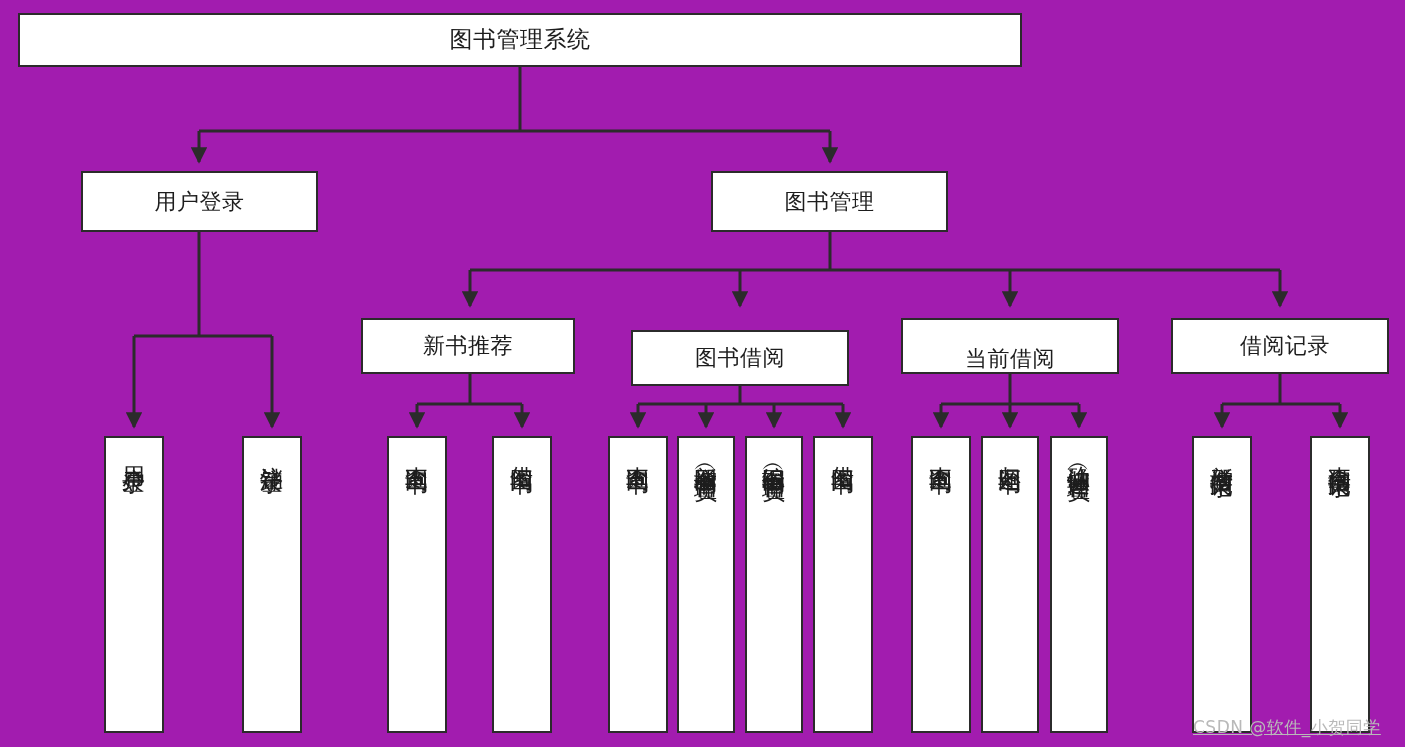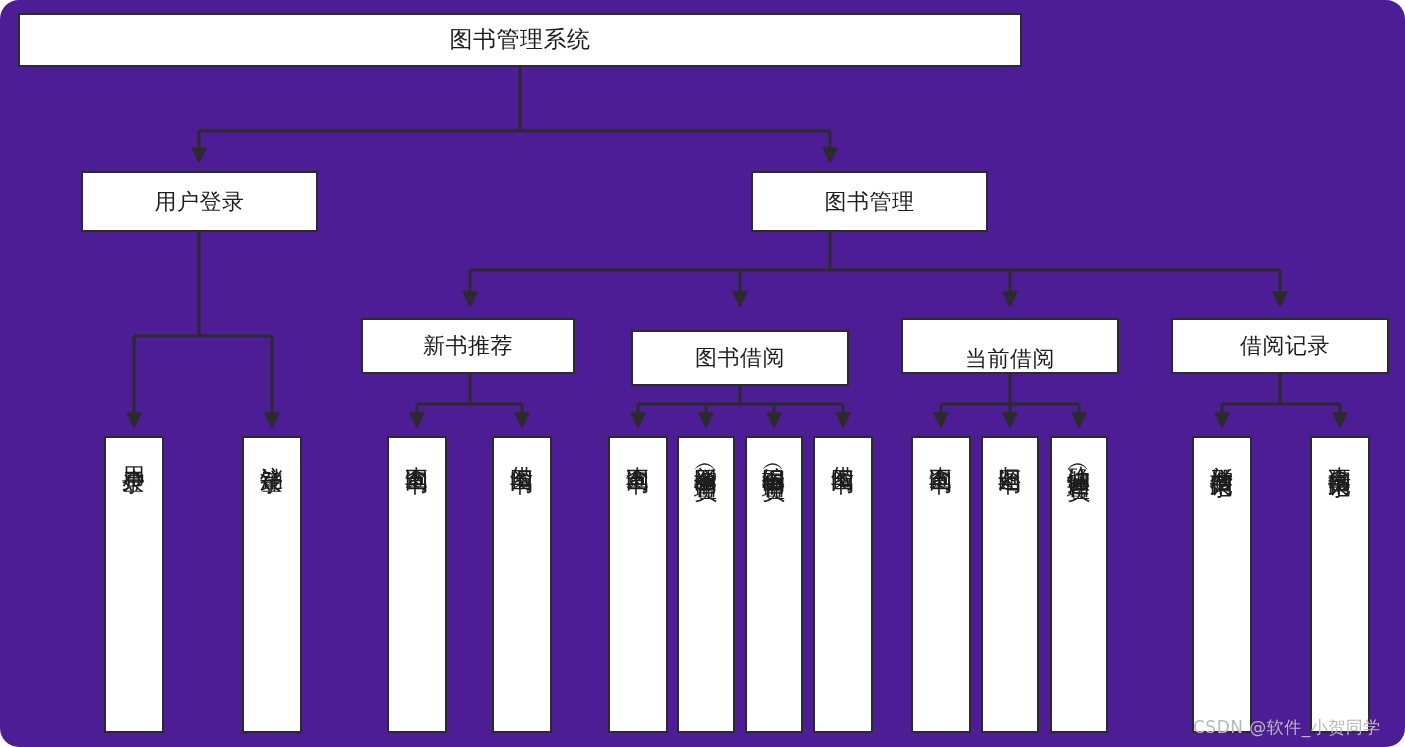--- a/index.html
+++ b/index.html
@@ -8,23 +8,22 @@
     padding: 0;
     background: #ffffff;
   }
   body {
     font-family: "DejaVu Sans", "Liberation Sans", sans-serif;
   }
   #diagram-root {
     position: relative;
     width: 1405px;
     height: 747px;
-    background: #4c1d95;
+    background: #a21caf;
     overflow: hidden;
-    border-radius: 19px;
   }
   #edge-layer {
     position: absolute;
     left: 0;
     top: 0;
     width: 1405px;
     height: 747px;
     pointer-events: none;
   }
   .node {
@@ -130,21 +129,21 @@
     </g>
   </svg>
 
   <div class="node h root" style="left:18px; top:13px; width:1004px; height:54px;">
     <span class="label">图书管理系统</span>
   </div>
 
   <div class="node h" style="left:81px; top:171px; width:237px; height:61px;">
     <span class="label">用户登录</span>
   </div>
-  <div class="node h" style="left:711px; top:171px; width:237px; height:61px;margin-left:40px;">
+  <div class="node h" style="left:711px; top:171px; width:237px; height:61px;">
     <span class="label">图书管理</span>
   </div>
 
   <div class="node h" style="left:361px; top:318px; width:214px; height:56px;">
     <span class="label">新书推荐</span>
   </div>
   <div class="node h" style="left:631px; top:318px; width:218px; height:56px;margin-top:12px;">
     <span class="label">图书借阅</span>
   </div>
   <div class="node h" style="left:901px; top:318px; width:218px; height:56px;align-items:flex-end;">
@@ -191,15 +190,15 @@
     <span class="label">确认归还（管理员）</span>
   </div>
 
   <div class="node v" style="left:1192px; top:436px; width:60px; height:297px;">
     <span class="label">新增借阅记录</span>
   </div>
   <div class="node v" style="left:1310px; top:436px; width:60px; height:297px;">
     <span class="label">查询借阅记录</span>
   </div>
 
-  <div class="watermark" style="left:1193px; top:716px;">CSDN @软件_小贺同学</div>
+  <div class="watermark" style="left:1193px; top:716px;text-decoration:underline;">CSDN @软件_小贺同学</div>
 
 </div>
 
 </body></html>

